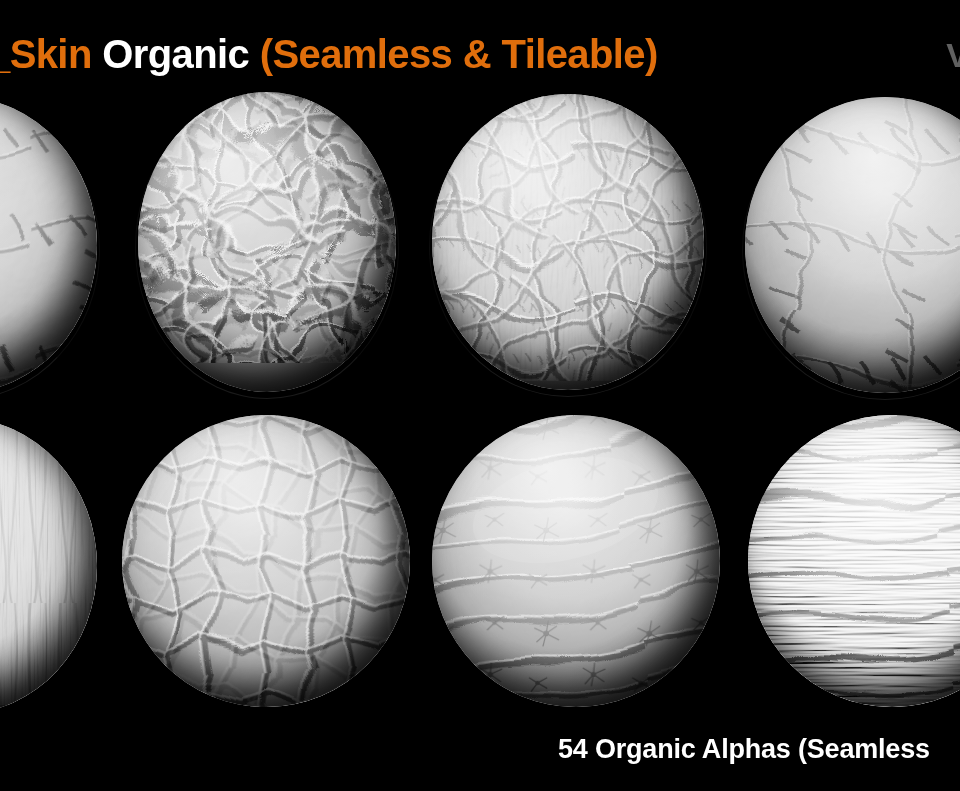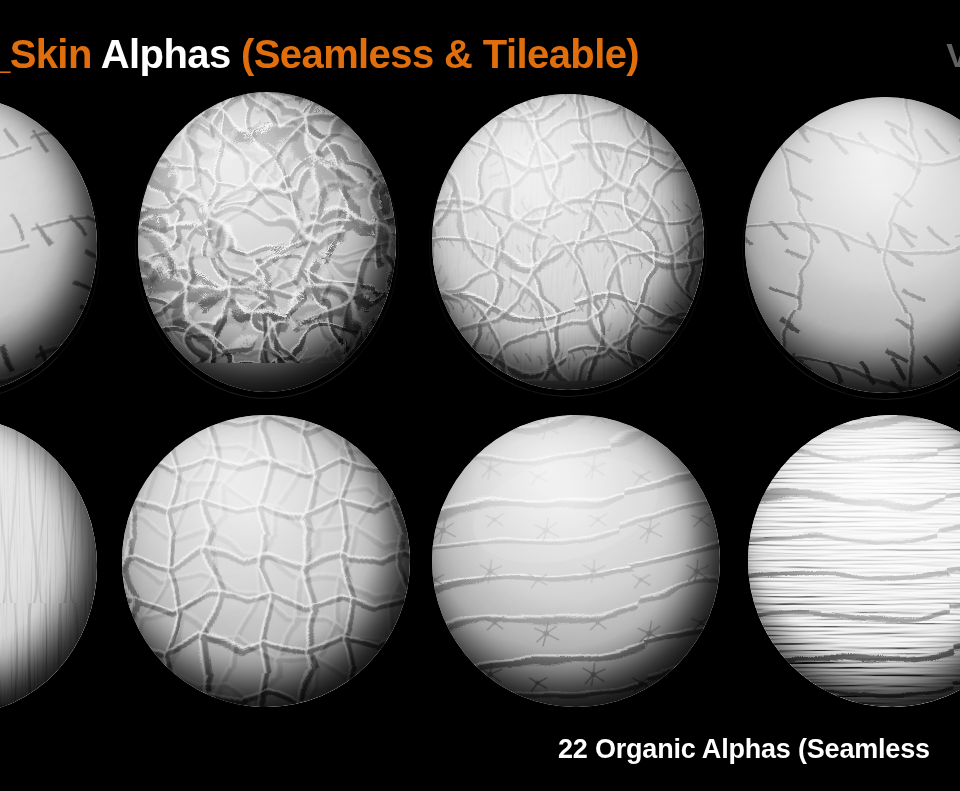--- a/index.html
+++ b/index.html
@@ -521,22 +521,22 @@
     <div class="vig"></div>
     <div class="rim"></div>
   </div>
 
   <div class="contact" style="left:-178px; top:100px; width:278px; height:300px;"></div>
   <div class="contact" style="left:135px; top:95px; width:264px; height:304px;"></div>
   <div class="contact" style="left:429px; top:97px; width:278px; height:300px;"></div>
   <div class="contact" style="left:742px; top:100px; width:286px; height:300px;"></div>
 
   <div id="title-bar">
-    <span class="tw c-orange">_Skin</span><span class="tw c-white"> Alphas </span><span class="tw c-orange">(Seamless &amp; Tileable)</span>
+    <span class="tw c-orange">_Skin</span><span class="tw c-white"> Organic </span><span class="tw c-orange">(Seamless &amp; Tileable)</span>
   </div>
 
   <div id="watermark">V</div>
 
   <div id="bottom-caption">
-    <span class="cw">22 Organic Alphas (Seamless</span>
+    <span class="cw">54 Organic Alphas (Seamless</span>
   </div>
 
 </div>
 
 </body></html>

